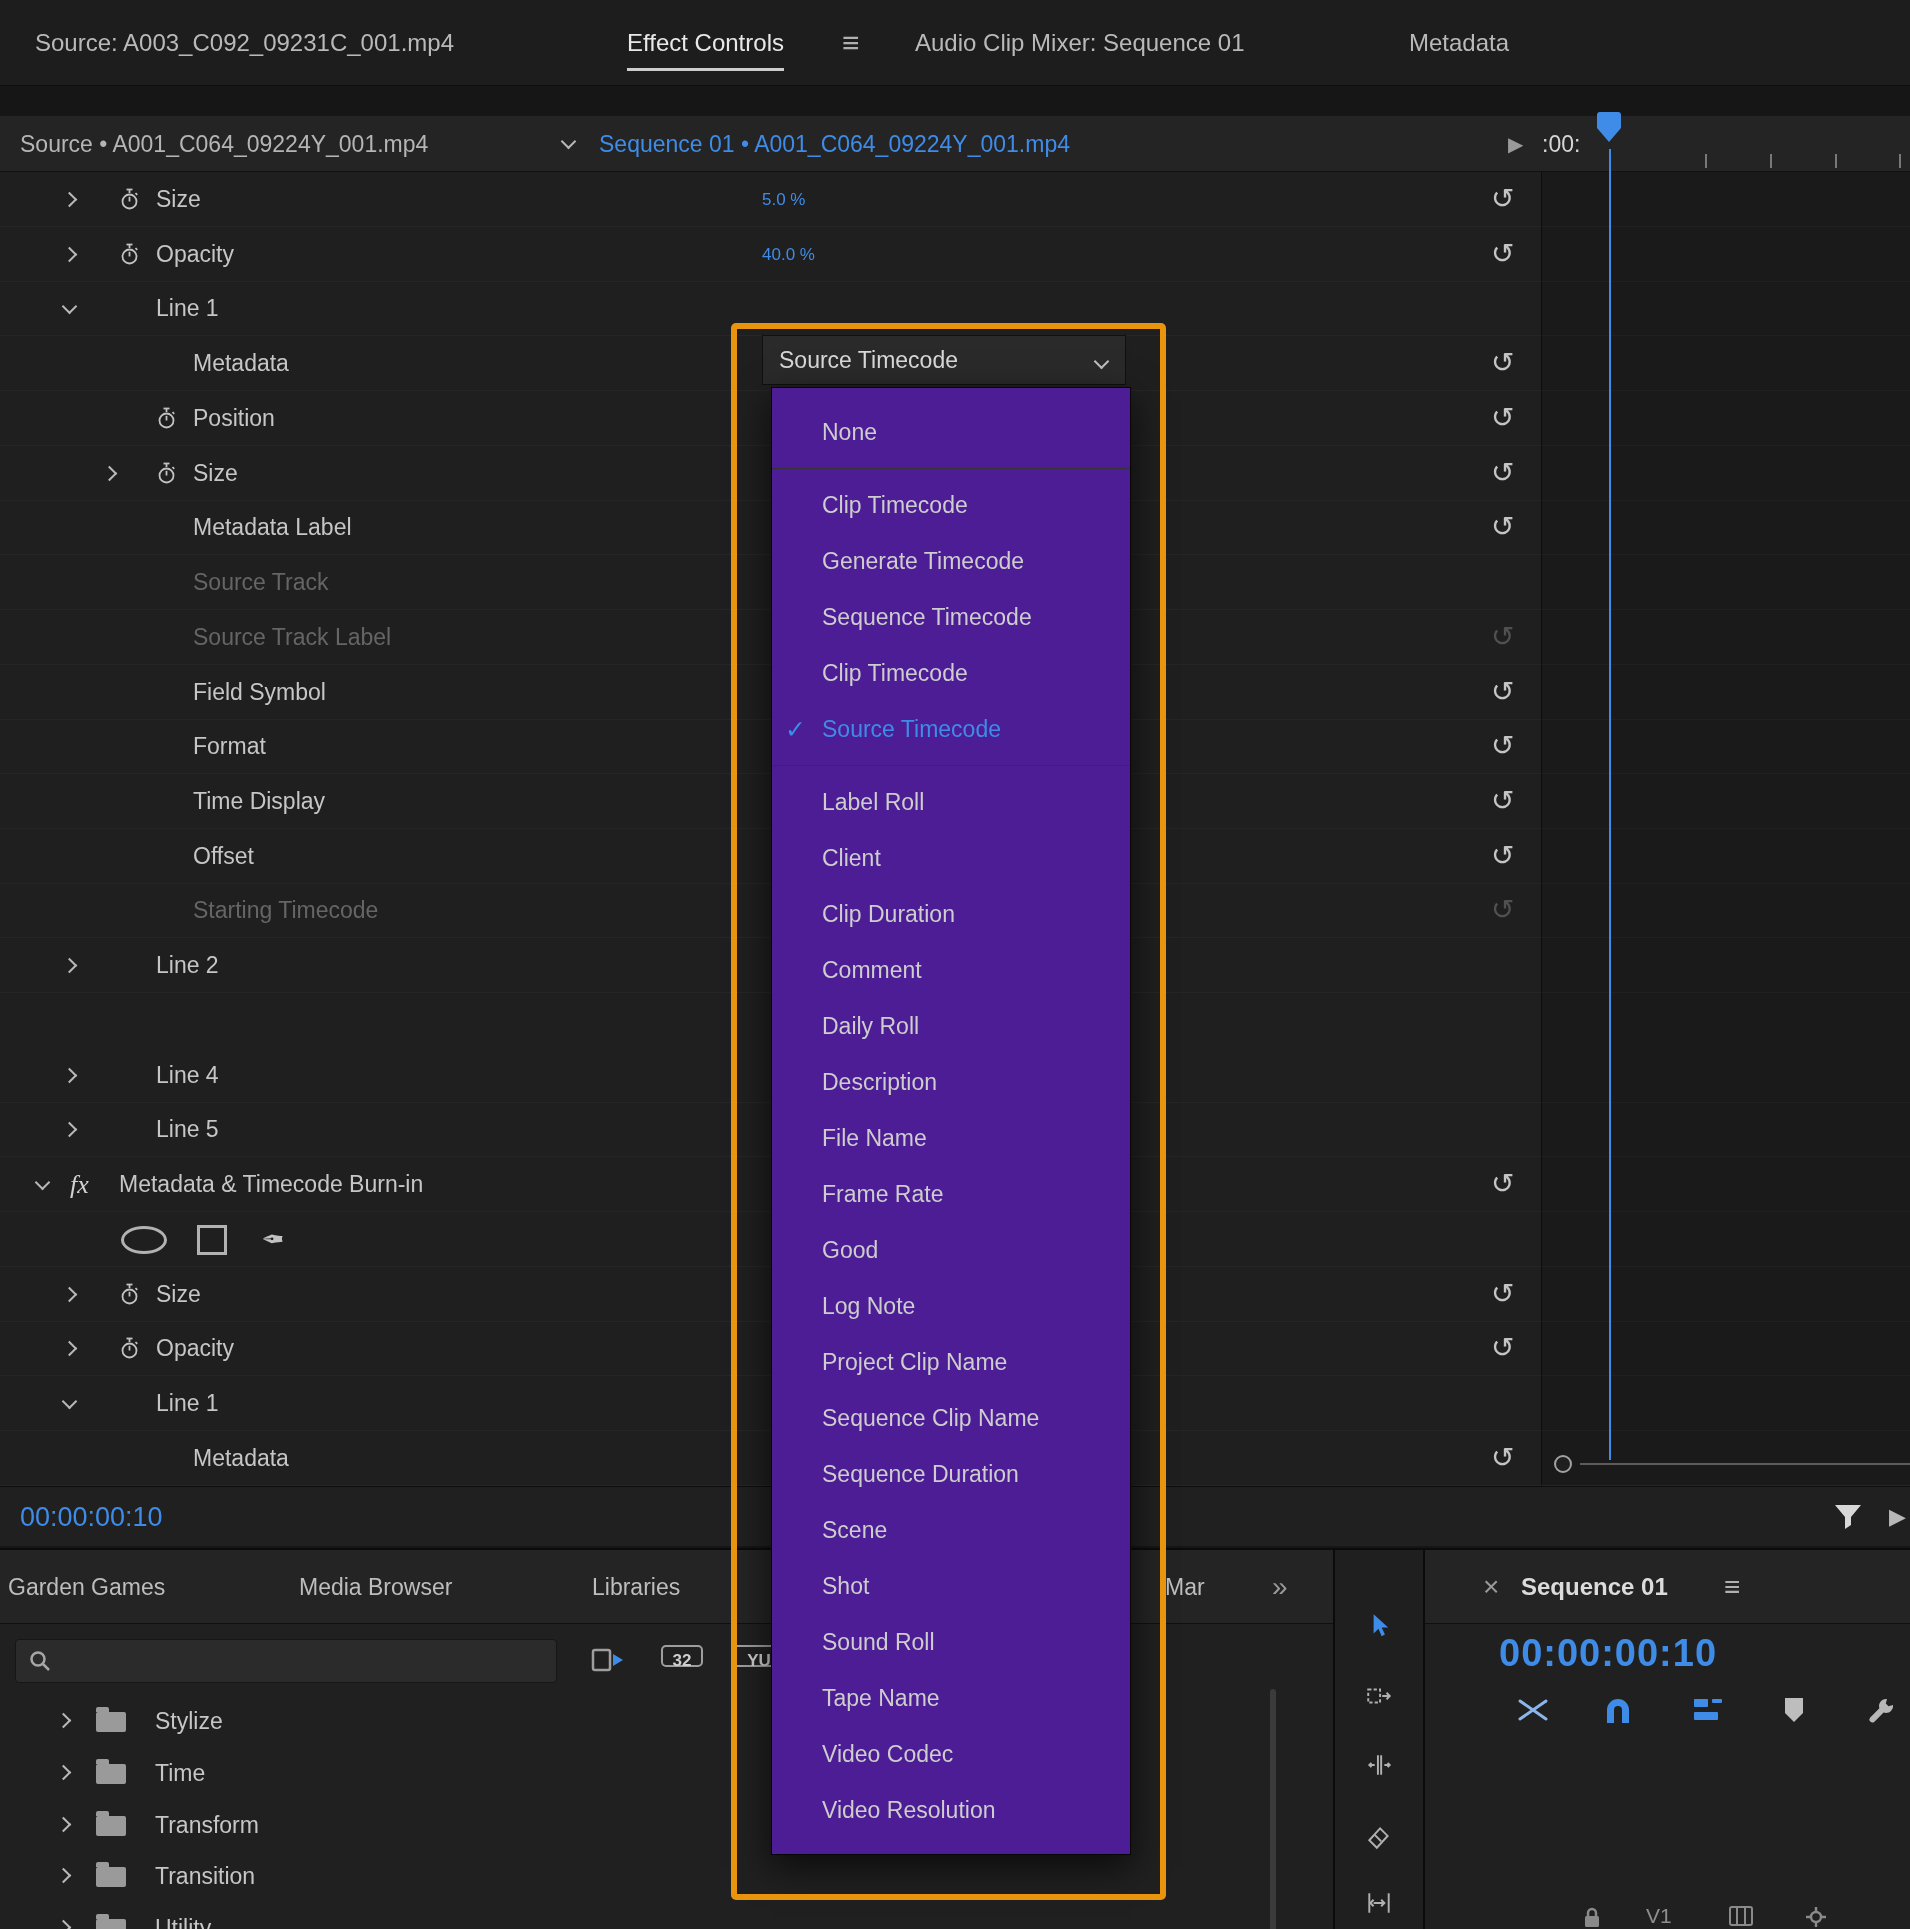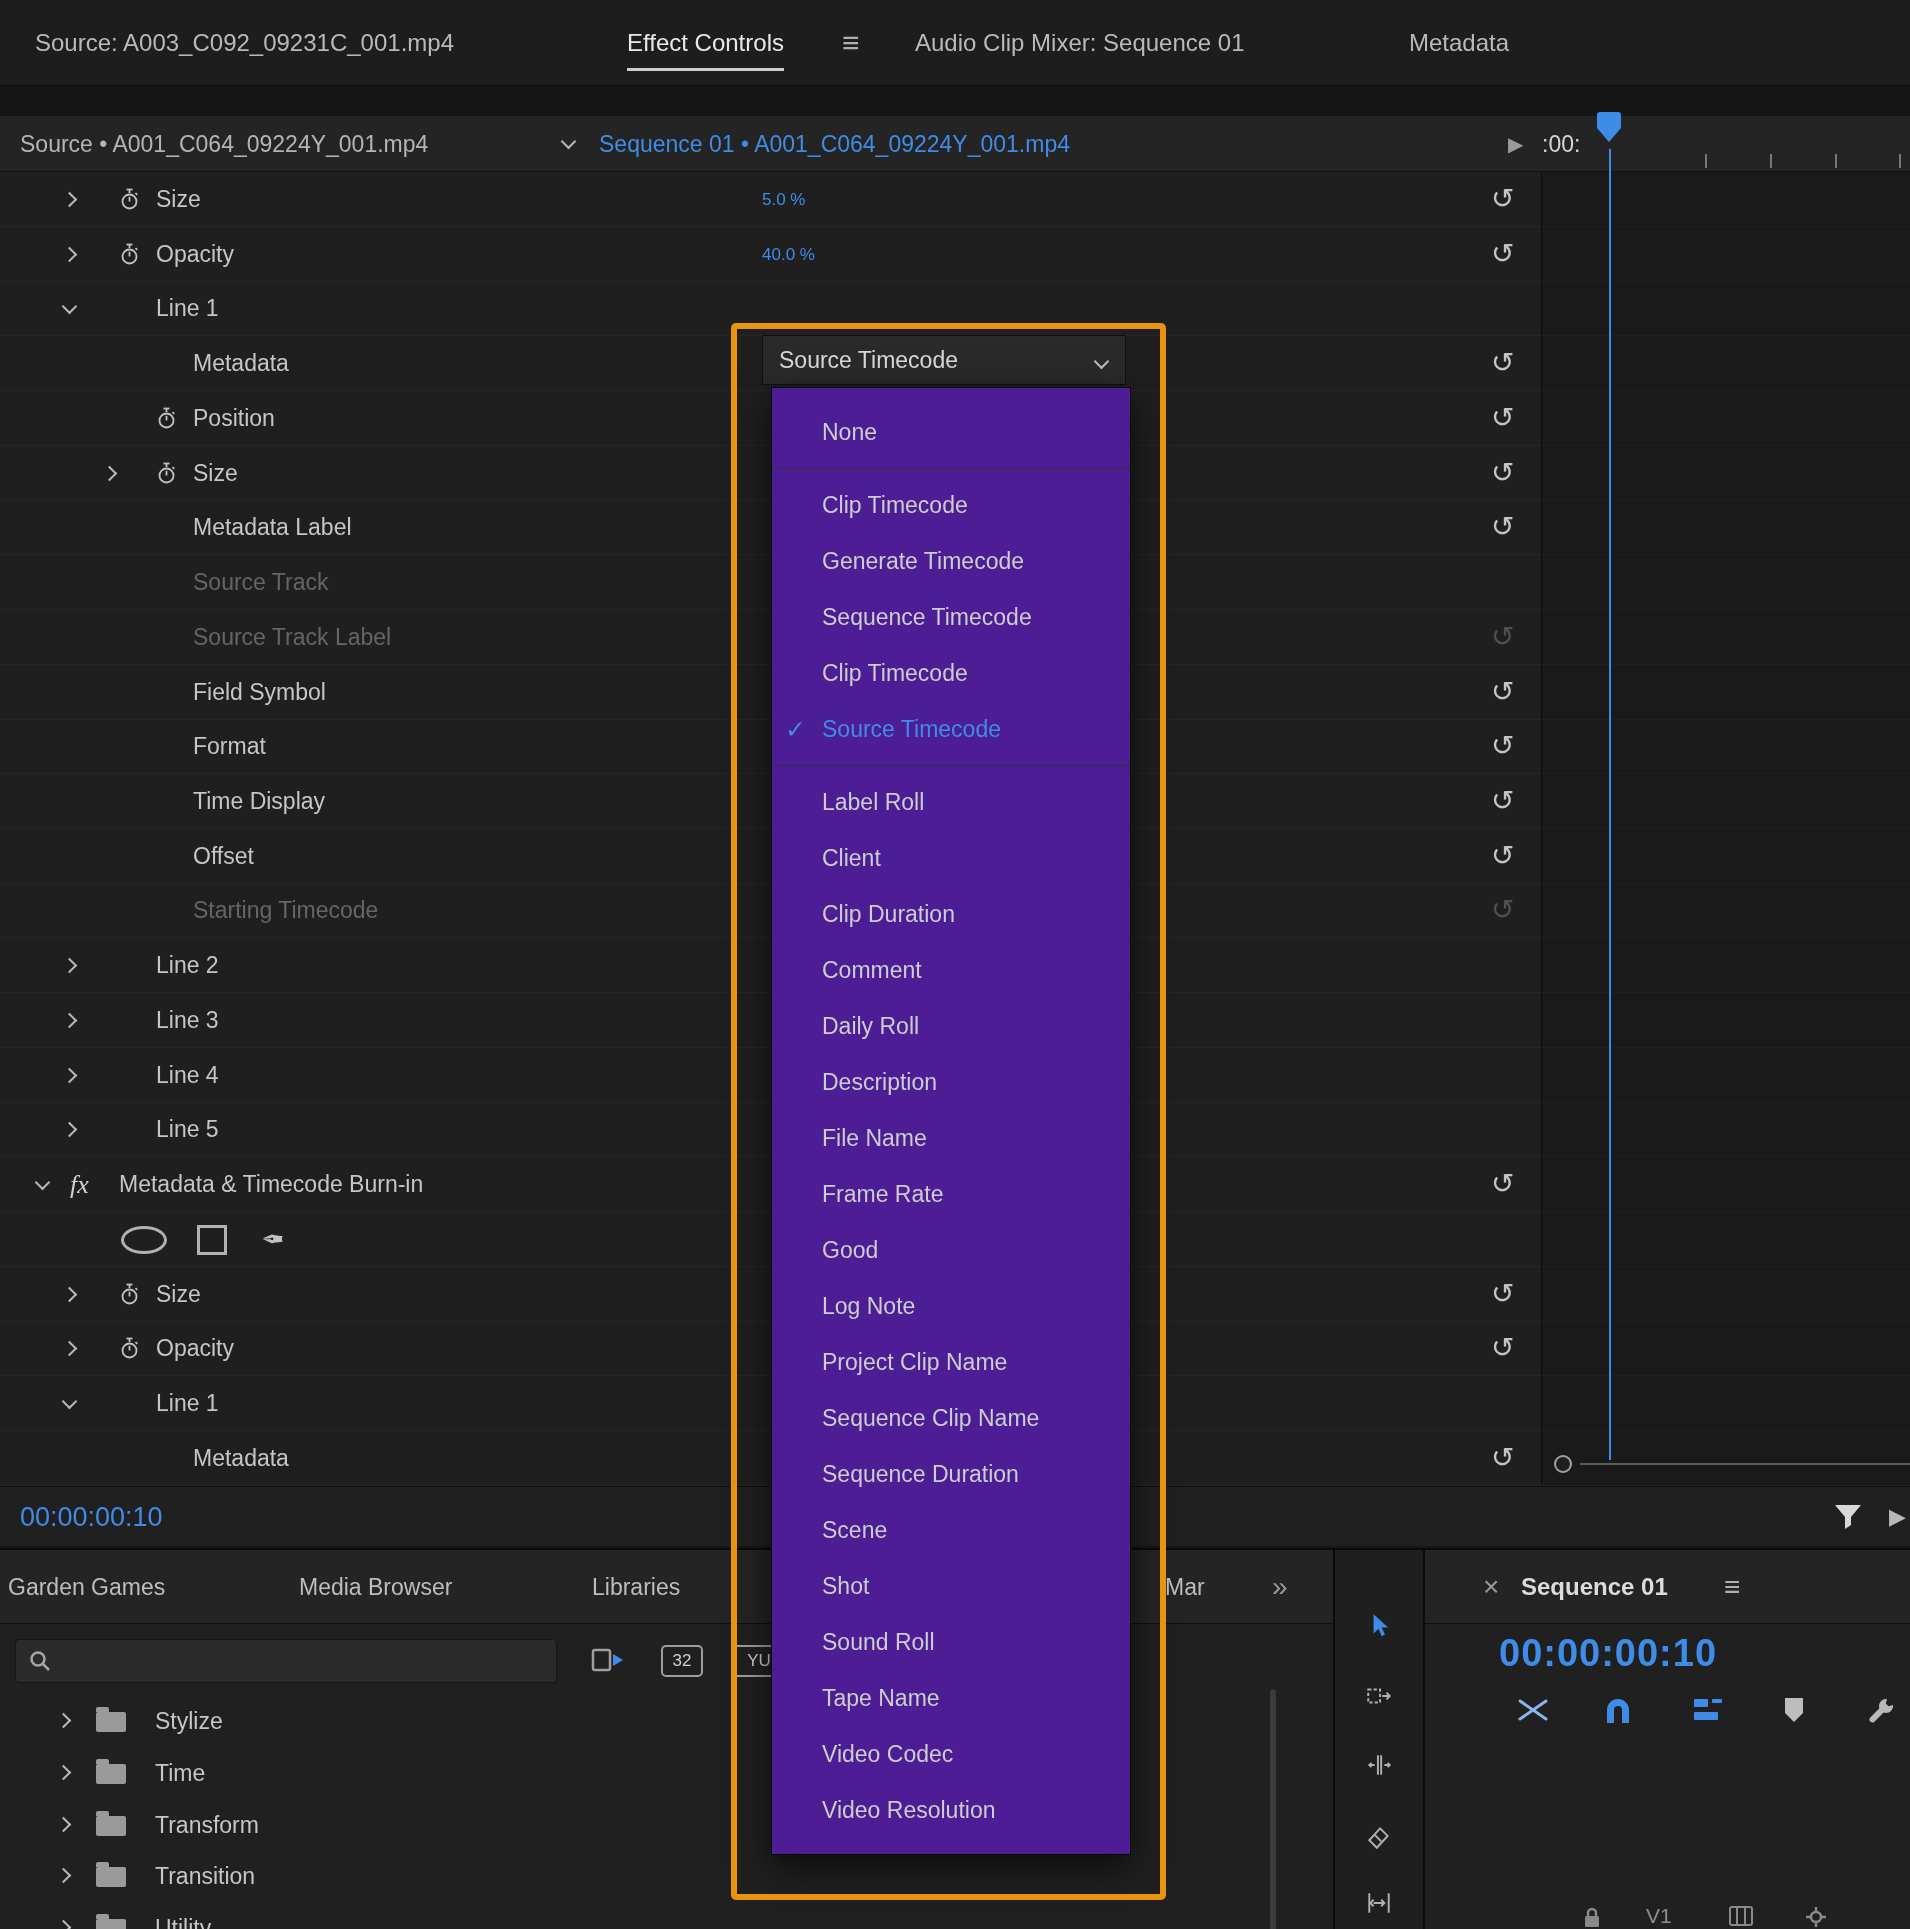--- a/index.html
+++ b/index.html
@@ -56,21 +56,21 @@
 
   
   .bottom{position:absolute;left:0;top:1548px;width:100%;height:381px;background:#202020;border-top:2px solid #0b0b0b;}
   .bottom-header{position:absolute;left:0;top:0;width:1333px;height:74px;background:#242424;border-bottom:1px solid #101010;}
   .b-tab{position:absolute;height:74px;line-height:74px;font-size:23px;color:#bdbdbd;white-space:nowrap;}
   .b-overflow{position:absolute;left:1272px;height:74px;line-height:74px;font-size:28px;color:#9a9a9a;}
   .search-box{position:absolute;left:15px;top:89px;width:542px;height:44px;background:#2b2b2b;border:1px solid #161616;border-radius:4px;}
   .search-icon{position:absolute;left:12px;top:9px;}
   .search-input{position:absolute;left:44px;top:2px;width:488px;height:38px;background:transparent;border:none;outline:none;color:#dddddd;font-size:22px;font-family:inherit;}
   .ingest-icon{position:absolute;left:591px;top:95px;}
-  .badge{position:absolute;top:95px;height:32px;border:2px solid #9e9e9e;border-radius:5px;color:#cfcfcf;font-size:17px;font-weight:normal;text-align:center;line-height:28px;}
+  .badge{position:absolute;top:95px;height:22px;border:2px solid #9e9e9e;border-radius:5px;color:#cfcfcf;font-size:17px;font-weight:bold;text-align:center;line-height:28px;}
   .badge-32{left:661px;width:42px;}
   .badge-yu{left:732px;width:54px;}
   .bins{position:absolute;left:0;top:0;width:1333px;height:381px;}
   .bin-row{position:absolute;left:0;width:1264px;height:52px;}
   .bin-row span{position:absolute;}
   .bin-chev{left:58px;top:20px;}
   .folder{left:96px;top:17px;width:30px;height:20px;background:#9a9a9a;border-radius:2px;}
   .folder::before{content:"";position:absolute;top:-5px;left:0;width:13px;height:5px;background:#9a9a9a;border-radius:2px 2px 0 0;}
   .bin-label{left:155px;line-height:52px;font-size:23px;color:#c6c6c6;white-space:nowrap;}
   .bin-scrollbar{position:absolute;left:1270px;top:139px;width:6px;height:242px;background:#3b3b3b;border-radius:3px;}
@@ -226,24 +226,20 @@
           <span class="label" style="left: 193px;">Offset</span>
           <span class="reset">↺</span>
         </div>
         <div class="row" style="top: 711px;">
           <span class="label grayed" style="left: 193px;">Starting Timecode</span>
           <span class="reset faded">↺</span>
         </div>
         <div class="row" style="top: 766px;">
           <span class="chev right" style="left: 64px;"></span>
           <span class="label" style="left: 156px;">Line 2</span>
-        </div>
-        <div class="row" style="top: 821px;">
-          <span class="chev right" style="left: 64px;"></span>
-          <span class="label" style="left: 156px;">Line 3</span>
         </div>
         <div class="row" style="top: 876px;">
           <span class="chev right" style="left: 64px;"></span>
           <span class="label" style="left: 156px;">Line 4</span>
         </div>
         <div class="row" style="top: 930px;">
           <span class="chev right" style="left: 64px;"></span>
           <span class="label" style="left: 156px;">Line 5</span>
         </div>
         <div class="row" style="top: 985px;">

